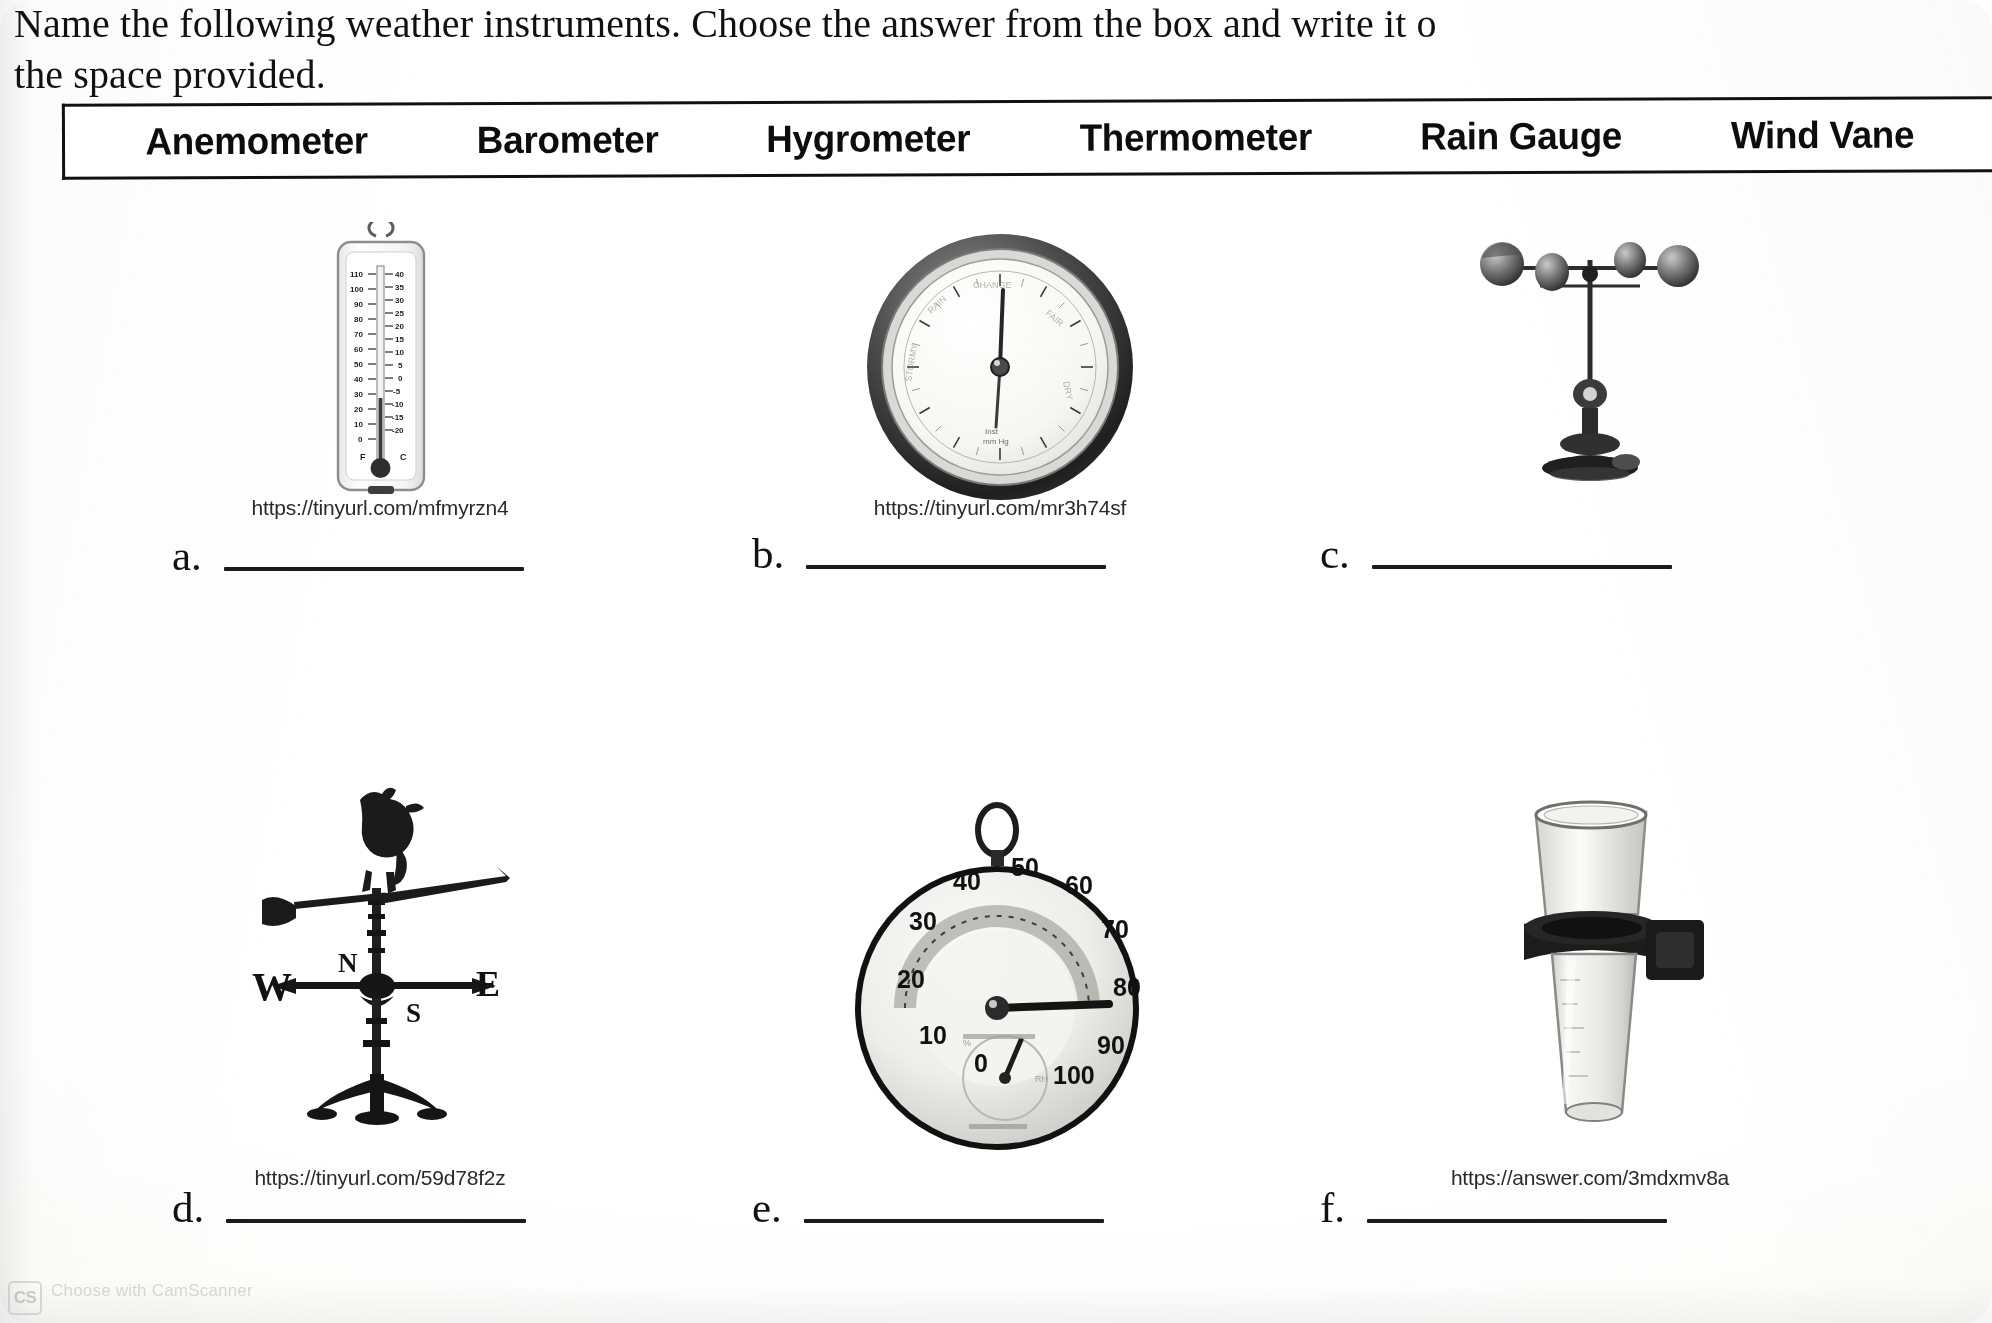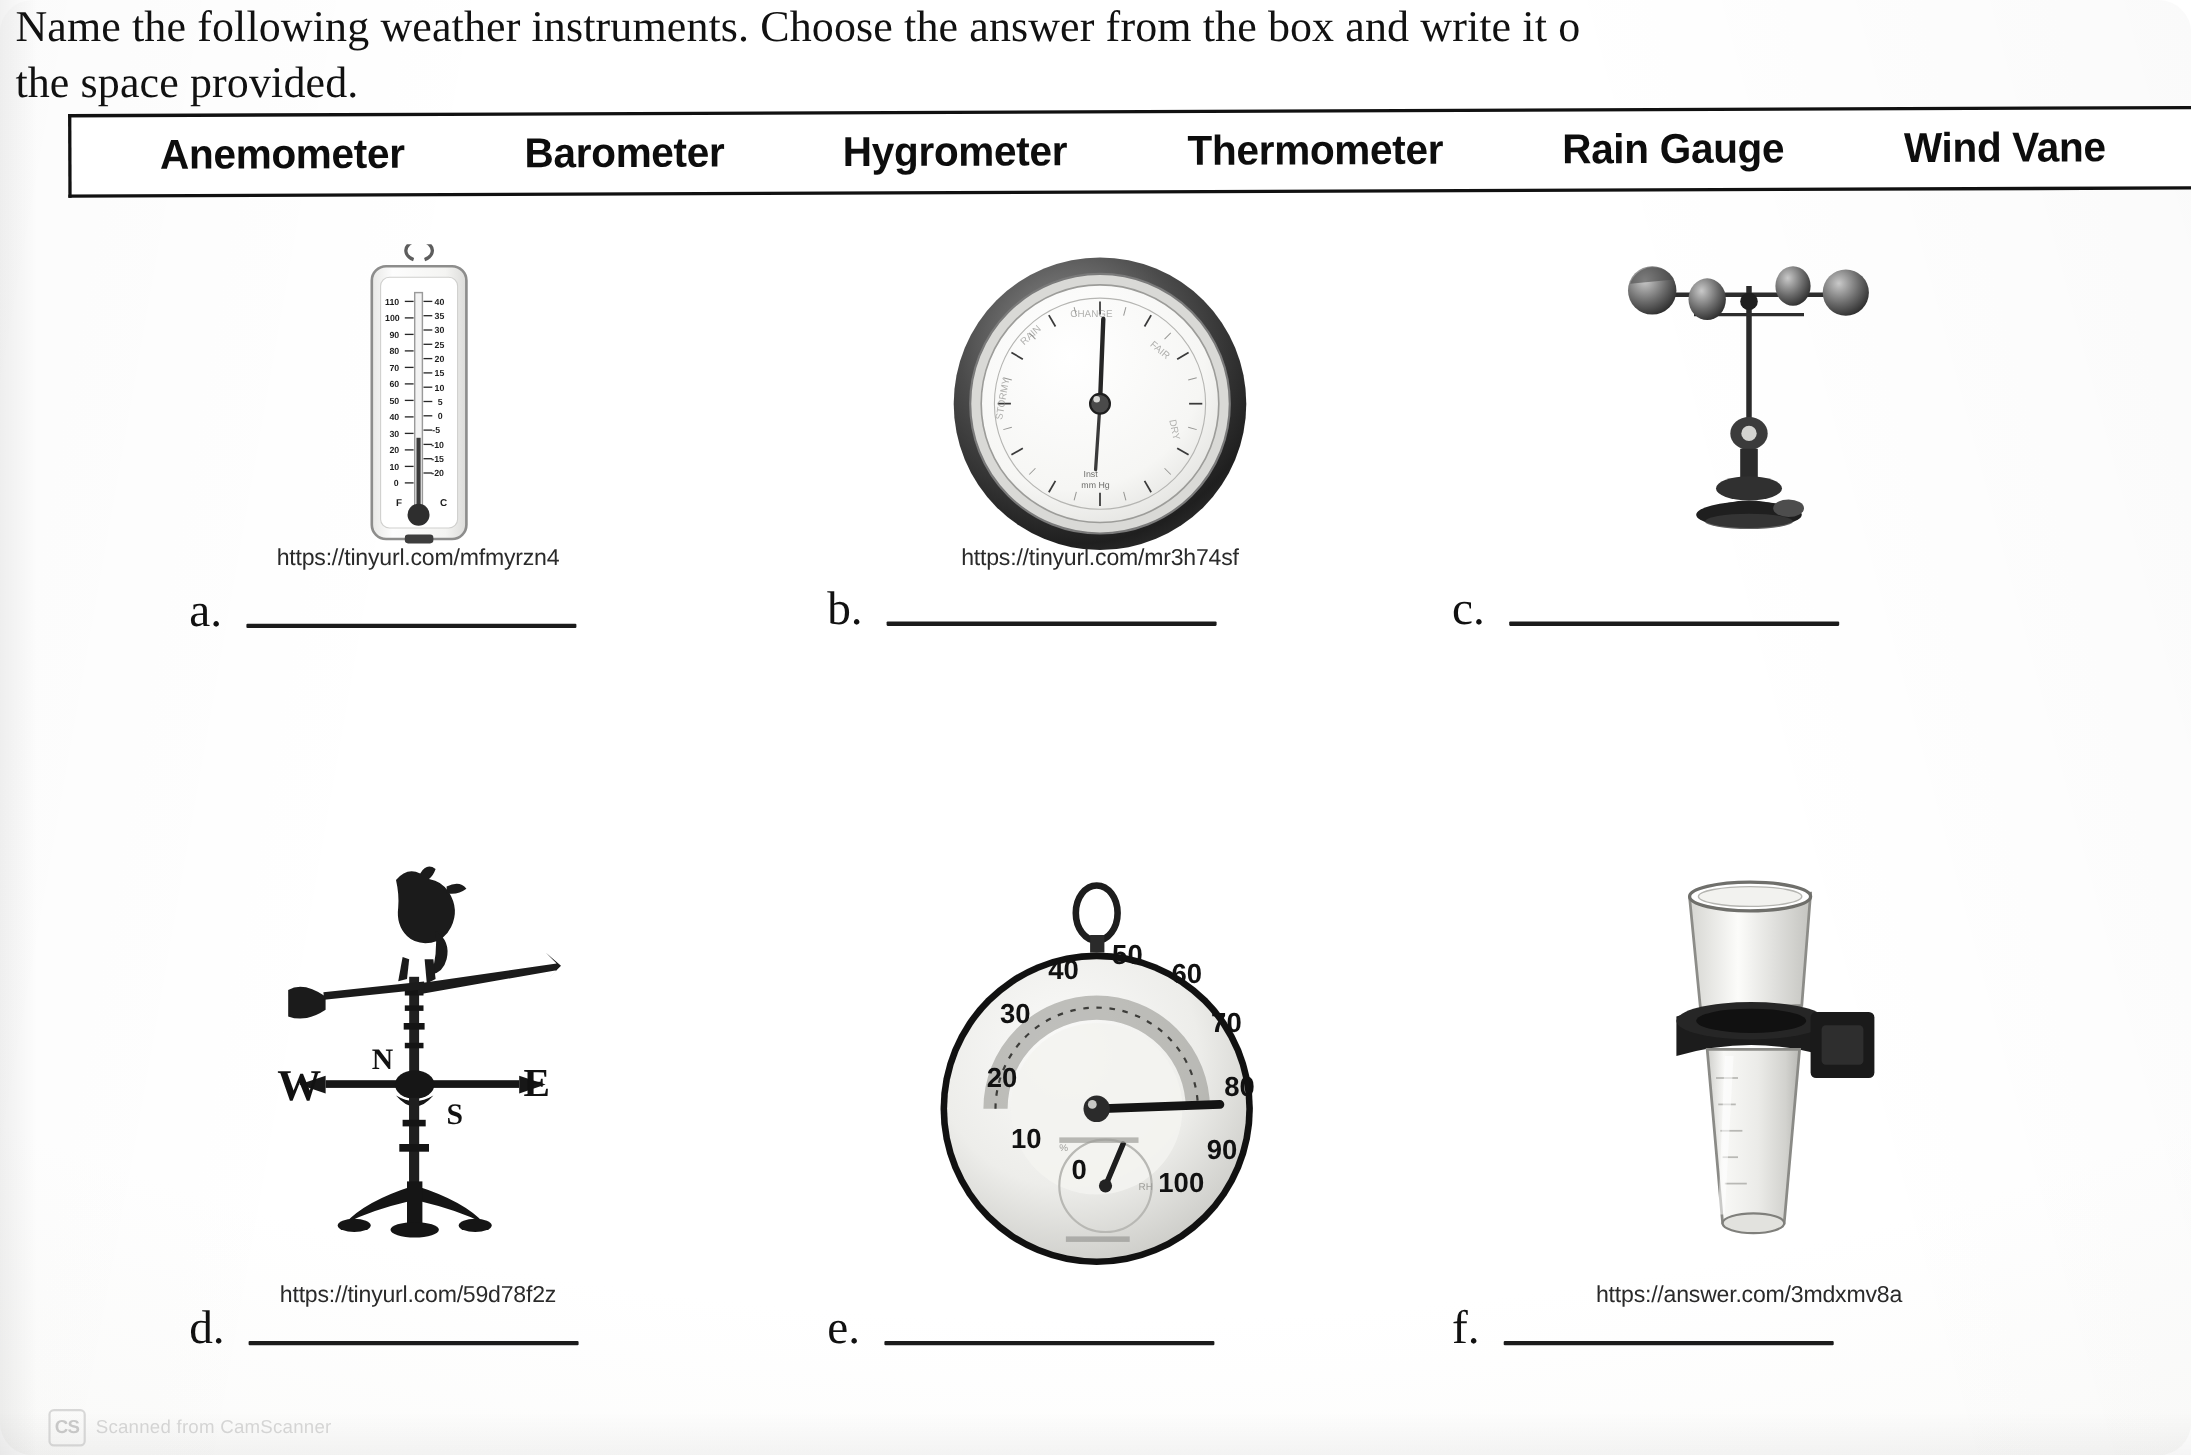--- a/index.html
+++ b/index.html
@@ -165,24 +165,23 @@
 
   #item-d .caption, #item-e .caption, #item-f .caption { top: 382px; margin-top: 22px; }
   #item-d .figure, #item-e .figure, #item-f .figure { height: 390px; top: 0; }
 
   
   .watermark {
     position: absolute;
     left: 8px;
     bottom: 8px;
     display: flex;
-    align-items: center;
+    align-items: flex-start;
     gap: 9px;
     opacity: 0.52;
-    margin-left: 36px;
   }
   .cs-logo {
     width: 30px; height: 30px;
     border: 2.6px solid #b9b9b9;
     border-radius: 5px;
     display: flex;
     align-items: center;
     justify-content: center;
     font-family: "Liberation Sans", sans-serif;
     font-weight: bold;
@@ -651,16 +650,16 @@
       <div class="caption">https://answer.com/3mdxmv8a</div>
       <div class="answer">
         <span class="answer-label">f.</span>
         <span class="answer-line"></span>
       </div>
     </div>
   </div>
 
   <div class="watermark">
     <span class="cs-logo">CS</span>
-    <span class="cs-text">Scanned from CamScanner</span>
+    <span class="cs-text">Choose with CamScanner</span>
   </div>
 
 </div>
 
 </body></html>

